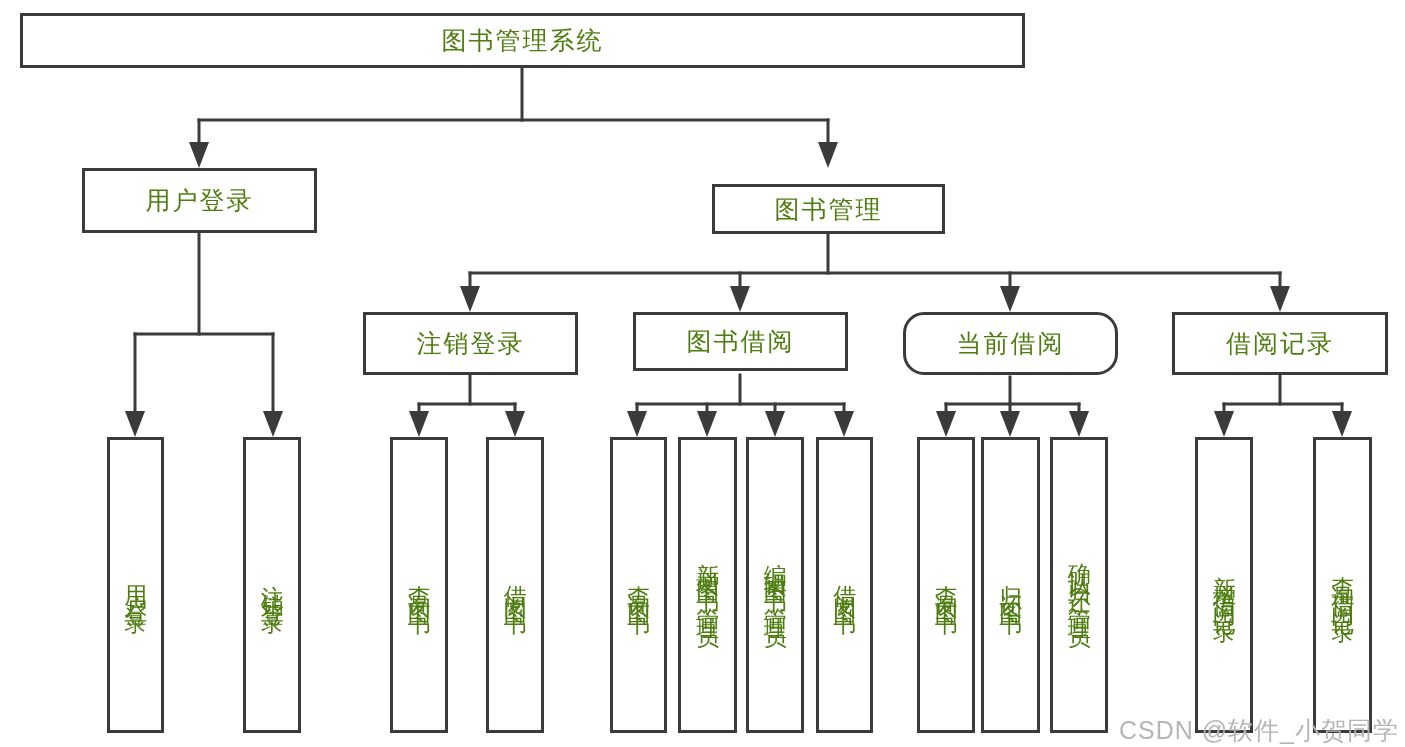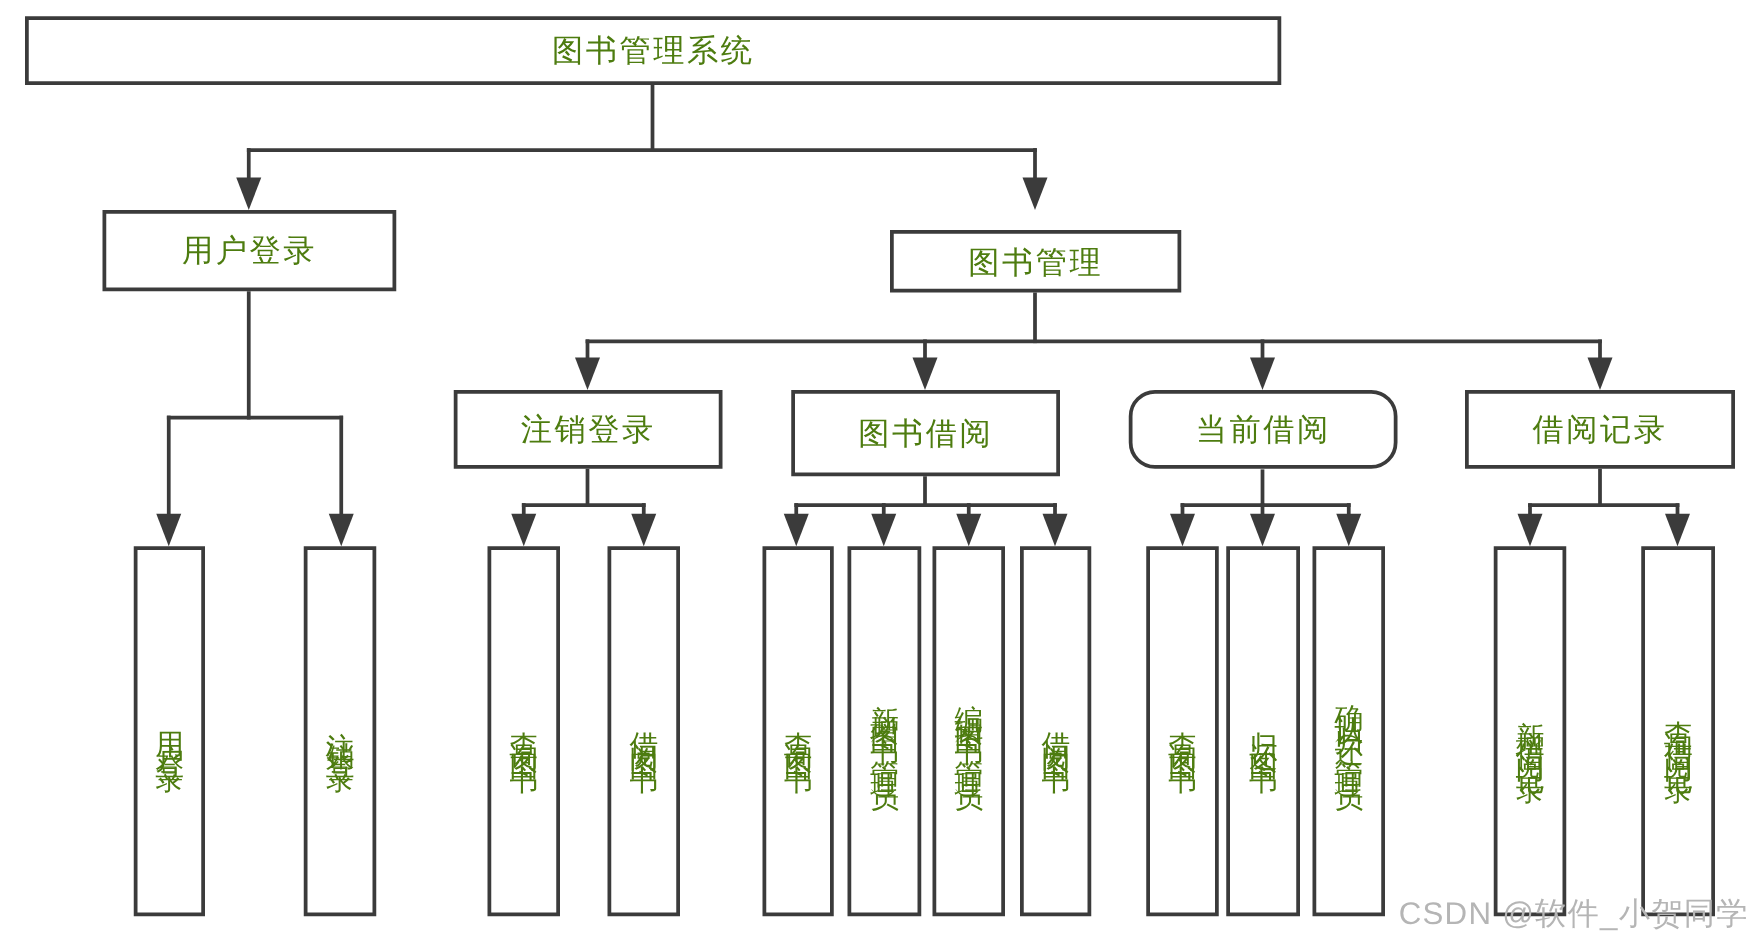--- a/index.html
+++ b/index.html
@@ -108,21 +108,21 @@
       <polygon points="1332,411 1352,411 1342,437" stroke="none"></polygon>
     </g>
   </svg>
 
   <div class="node h" style="left:20px; top:13px; width:1005px; height:55px;">图书管理系统</div>
 
   <div class="node h" style="left:82px; top:168px; width:235px; height:65px;">用户登录</div>
   <div class="node h" style="left:712px; top:184px; width:233px; height:50px;">图书管理</div>
 
   <div class="node h" style="left:363px; top:312px; width:215px; height:63px;">注销登录</div>
-  <div class="node h" style="left:633px; top:312px; width:215px; height:69px;">图书借阅</div>
+  <div class="node h" style="left:633px; top:312px; width:215px; height:59px;">图书借阅</div>
   <div class="node h" style="left:903px; top:312px; width:215px; height:63px;border-radius:21px;">当前借阅</div>
   <div class="node h" style="left:1172px; top:312px; width:216px; height:63px;">借阅记录</div>
 
   <div class="node v" style="left:107px; top:437px; width:57px; height:296px;">
     <span class="vtext">用户登录</span>
   </div>
   <div class="node v" style="left:243px; top:437px; width:58px; height:296px;">
     <span class="vtext">注销登录</span>
   </div>
 

